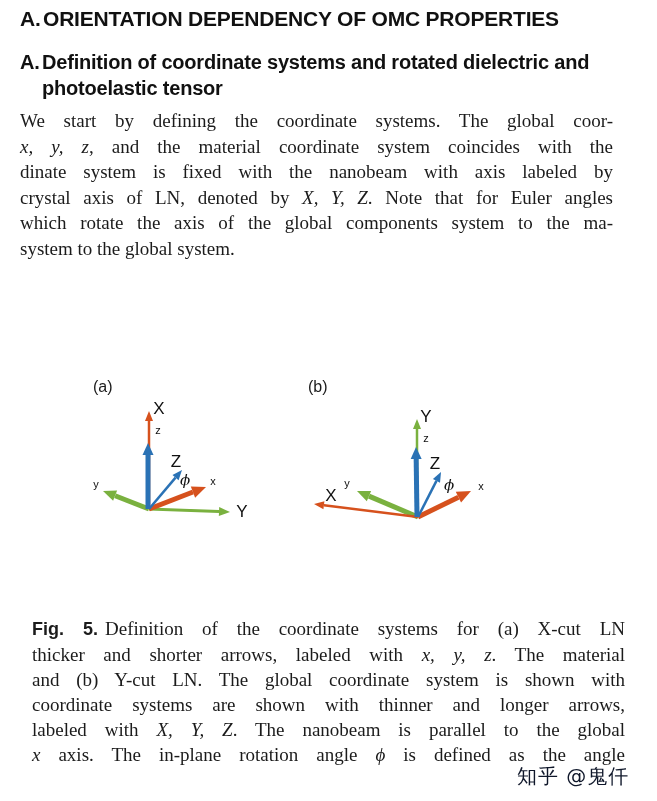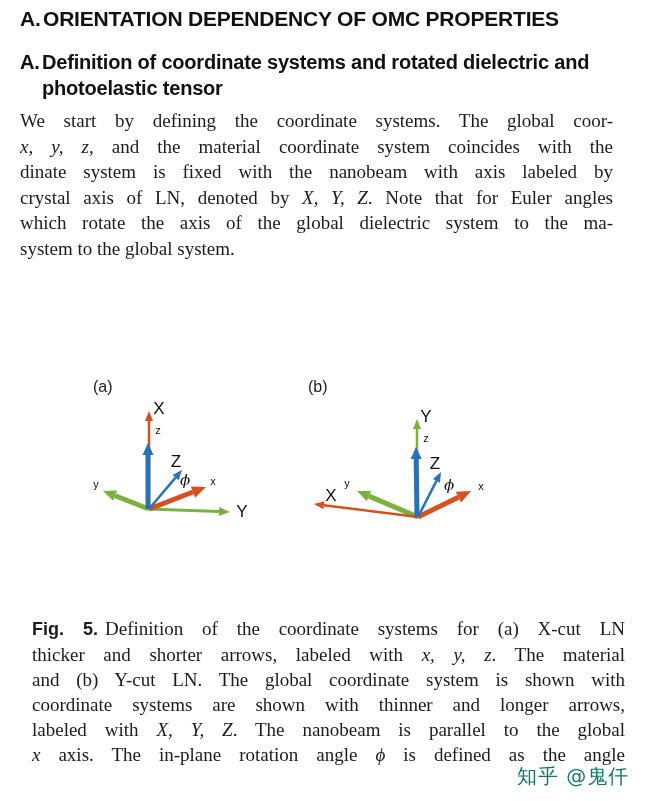--- a/index.html
+++ b/index.html
@@ -71,21 +71,21 @@
       <div>Definition of coordinate systems and rotated dielectric and</div>
       <div>photoelastic tensor</div>
     </span>
   </div>
 
   <div class="abs para">
       <div class="tline"><span>We start by defining the coordinate systems.  The global coor-</span></div>
       <div class="tline"><span class="seg-i">x, y, z</span><span>, and the material coordinate system coincides with the</span></div>
       <div class="tline"><span>dinate system is fixed with the nanobeam with axis labeled by</span></div>
       <div class="tline"><span>crystal axis of LN, denoted by </span><span class="seg-i">X, Y, Z</span><span>. Note that for Euler angles</span></div>
-      <div class="tline"><span>which rotate the axis of the global dielectric system to the ma-</span></div>
+      <div class="tline"><span>which rotate the axis of the global components system to the ma-</span></div>
       <div class="tline tlast"><span>system to the global system.</span></div>
     </div>
 
   <svg id="fig-svg" width="657" height="801" viewBox="0 0 657 801">
       <g>
         <text x="93" y="392" class="fig-tag">(a)</text>
         <g>
           <line x1="149" y1="509" x2="219.00753682856555" y2="511.59287173439134" stroke="#7ab13f" stroke-width="3"></line>
           <polygon points="230,512 218.8409843562711,516.0897884863418 219.17408930086,507.0959549824409" fill="#7ab13f"></polygon>
           <text x="242" y="517" class="ax-label" font-size="17">Y</text>
@@ -155,15 +155,15 @@
 
   <div class="abs caption">
       <div class="tline"><span class="seg-figtag">Fig. 5.</span><span>Definition of the coordinate systems for (a) X-cut LN</span></div>
       <div class="tline"><span>thicker and shorter arrows, labeled with </span><span class="seg-i">x, y, z</span><span>. The material</span></div>
       <div class="tline"><span>and (b) Y-cut LN. The global coordinate system is shown with</span></div>
       <div class="tline"><span>coordinate systems are shown with thinner and longer arrows,</span></div>
       <div class="tline"><span>labeled with </span><span class="seg-i">X, Y, Z</span><span>. The nanobeam is parallel to the global</span></div>
       <div class="tline"><span class="seg-i">x</span><span> axis. The in-plane rotation angle </span><span class="seg-i">ϕ</span><span> is defined as the angle</span></div>
     </div>
 
-  <div class="abs watermark" style="color: #0f766e;">知乎 @鬼仟</div>
+  <div class="abs watermark" style="color: #0f172a;">知乎 @鬼仟</div>
 
 </div>
 
 </body></html>

